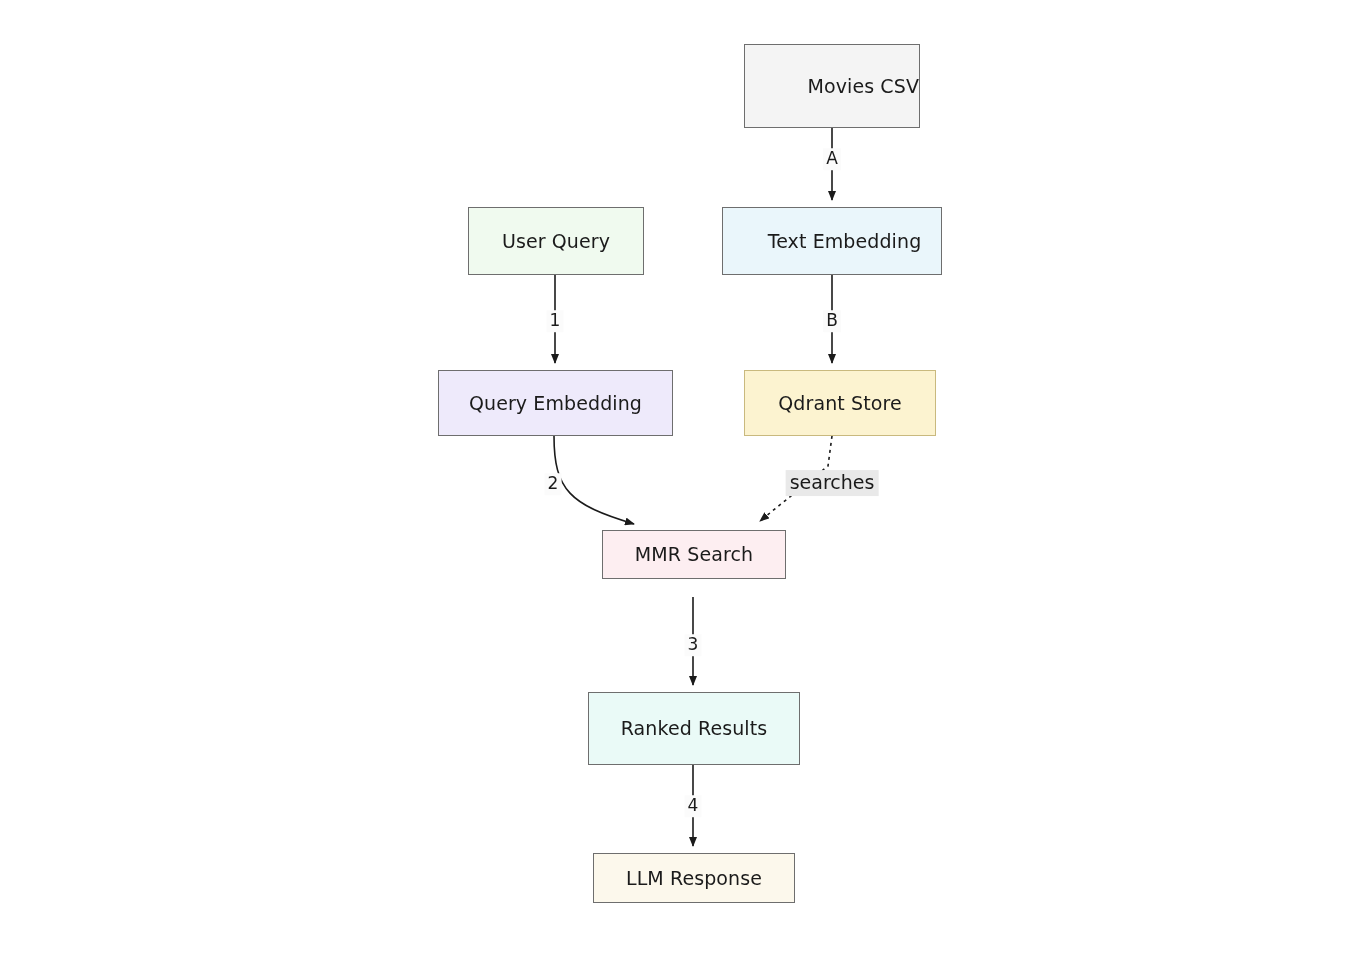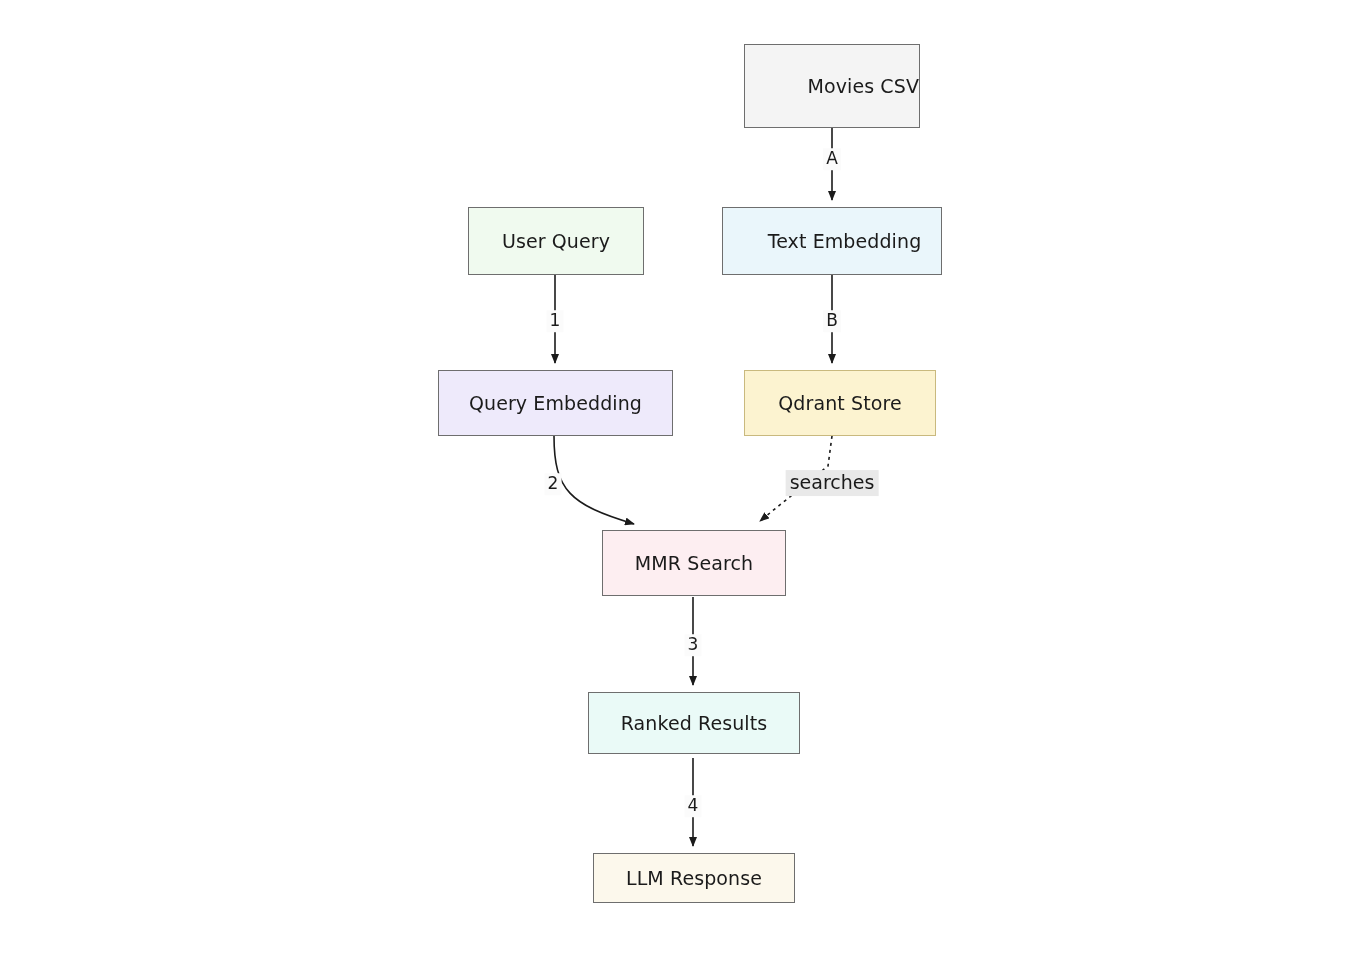--- a/index.html
+++ b/index.html
@@ -94,24 +94,24 @@
       </div>
       <div class="node" style="left: 722px; top: 207px; width: 220px; height: 68px; background: rgb(234, 246, 251); border-color: rgb(110, 110, 110); padding-left: 25px;">
         <span class="node-label">Text Embedding</span>
       </div>
       <div class="node" style="left: 438px; top: 370px; width: 235px; height: 66px; background: rgb(238, 234, 251); border-color: rgb(110, 110, 110);">
         <span class="node-label">Query Embedding</span>
       </div>
       <div class="node" style="left: 744px; top: 370px; width: 192px; height: 66px; background: rgb(252, 243, 208); border-color: rgb(201, 185, 126);">
         <span class="node-label">Qdrant Store</span>
       </div>
-      <div class="node" style="left: 602px; top: 530px; width: 184px; height: 66px; background: rgb(253, 238, 241); border-color: rgb(110, 110, 110);">
+      <div class="node" style="left: 602px; top: 530px; width: 184px; height: 49px; background: rgb(253, 238, 241); border-color: rgb(110, 110, 110);">
         <span class="node-label">MMR Search</span>
       </div>
-      <div class="node" style="left: 588px; top: 692px; width: 212px; height: 62px; background: rgb(234, 250, 247); border-color: rgb(110, 110, 110);">
+      <div class="node" style="left: 588px; top: 692px; width: 212px; height: 73px; background: rgb(234, 250, 247); border-color: rgb(110, 110, 110);">
         <span class="node-label">Ranked Results</span>
       </div>
       <div class="node" style="left: 593px; top: 853px; width: 202px; height: 50px; background: rgb(252, 248, 236); border-color: rgb(110, 110, 110);">
         <span class="node-label">LLM Response</span>
       </div>
     </div>
   <div id="label-layer">
       <div class="edge-label num" style="left: 832px; top: 159px;">A</div>
       <div class="edge-label num" style="left: 555px; top: 321px;">1</div>
       <div class="edge-label num" style="left: 832px; top: 321px;">B</div>

